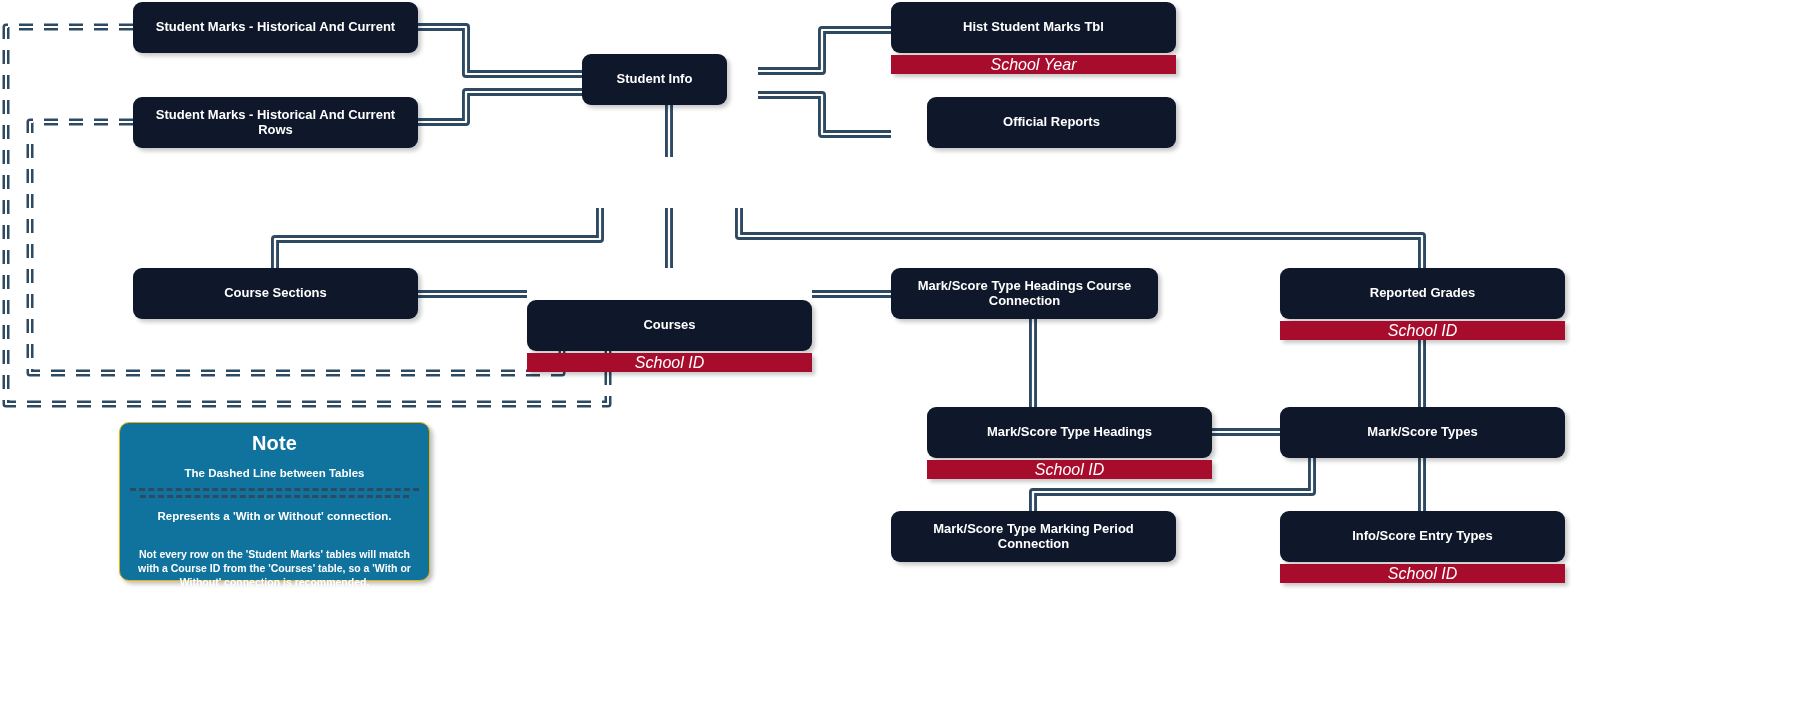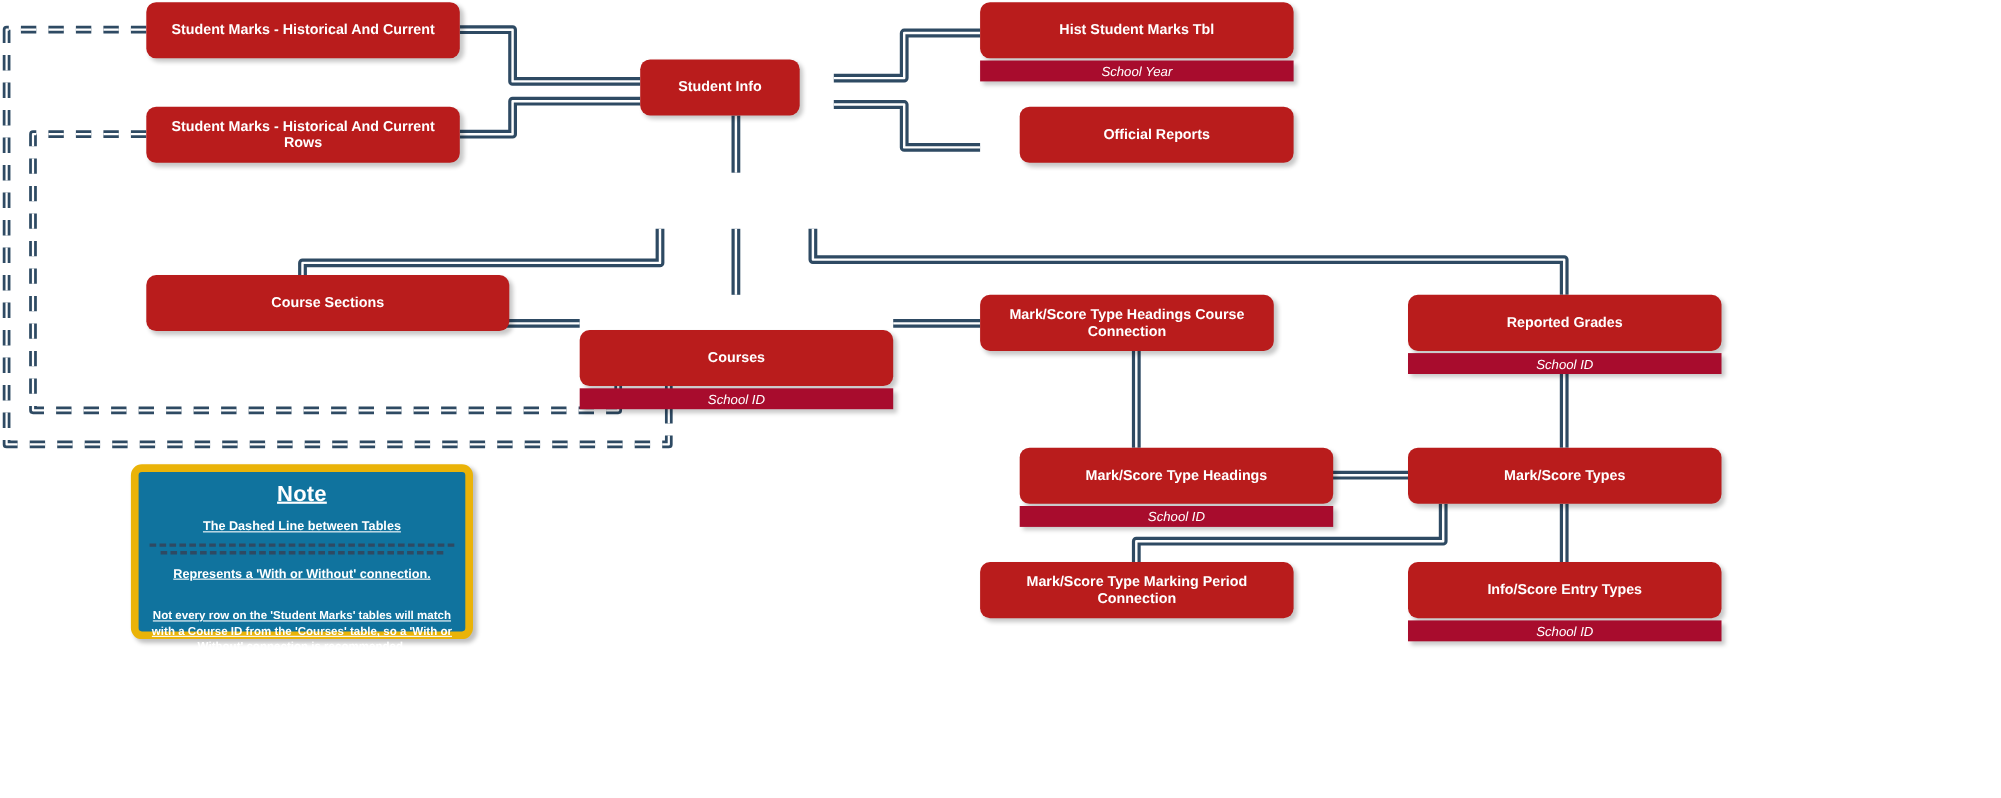--- a/index.html
+++ b/index.html
@@ -21,65 +21,64 @@
     left: 0; top: 0;
     width: 1819px;
     height: 725px;
     pointer-events: none;
   }
   .node {
     position: absolute;
     box-sizing: border-box;
   }
   .node-box {
-    background: #b91c1c;
+    background: #0f172a;
     border-radius: 9px;
     box-shadow: 3px 3px 4px rgba(0,0,0,0.22);
     display: flex;
     align-items: center;
     justify-content: center;
     text-align: center;
     color: #ffffff;
     font-weight: bold;
     font-size: 13px;
     line-height: 1.15;
     padding: 2px 8px;
     box-sizing: border-box;
     position: relative;
     z-index: 3;
   }
   .node-band {
     background: #a80c2d;
     color: #ffffff;
     font-style: italic;
-    font-size: 12px;
+    font-size: 16px;
     font-weight: normal;
     text-align: center;
     display: flex;
     align-items: center;
     justify-content: center;
     box-sizing: border-box;
     box-shadow: 3px 3px 4px rgba(0,0,0,0.22);
     position: relative;
     z-index: 3;
     margin-top: 2px;
   }
   
   .note {
     position: absolute;
     background: #10739e;
-    border: 7px solid #eab308;
+    border: 1px solid #eab308;
     border-radius: 10px;
     box-shadow: 3px 3px 4px rgba(0,0,0,0.25);
     color: #ffffff;
     box-sizing: border-box;
     z-index: 4;
     padding: 6px 10px 10px 10px;
     text-align: center;
-    text-decoration: underline;
   }
   .note-title {
     font-size: 20px;
     font-weight: bold;
     margin: 3px 0 12px 0;
     letter-spacing: .2px;
   }
   .note-line1 {
     font-size: 11.5px;
     font-weight: bold;
@@ -222,21 +221,21 @@
 
   <div class="node" style="left:133px; top:97px; width:285px;">
     <div class="node-box" style="height:51px;">Student Marks - Historical And Current Rows</div>
   </div>
 
   <div class="node" style="left:891px; top:97px; width:285px;padding-left:36px;">
     <div class="node-box" style="height:51px;">Official Reports</div>
   </div>
 
 
-  <div class="node" style="left:133px; top:250px; width:330px;">
+  <div class="node" style="left:133px; top:268px; width:285px;">
     <div class="node-box" style="height:51px;">Course Sections</div>
   </div>
 
   <div class="node" style="left:527px; top:268px; width:285px;margin-top:32px;">
     <div class="node-box" style="height:51px;">Courses</div>
     <div class="node-band" style="height:19px;">School ID</div>
   </div>
 
   <div class="node" style="left:891px; top:268px; width:267px;">
     <div class="node-box" style="height:51px;">Mark/Score Type Headings Course Connection</div>

